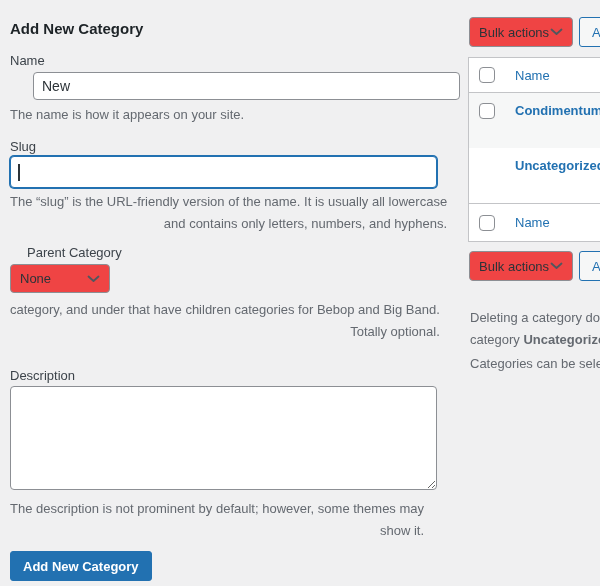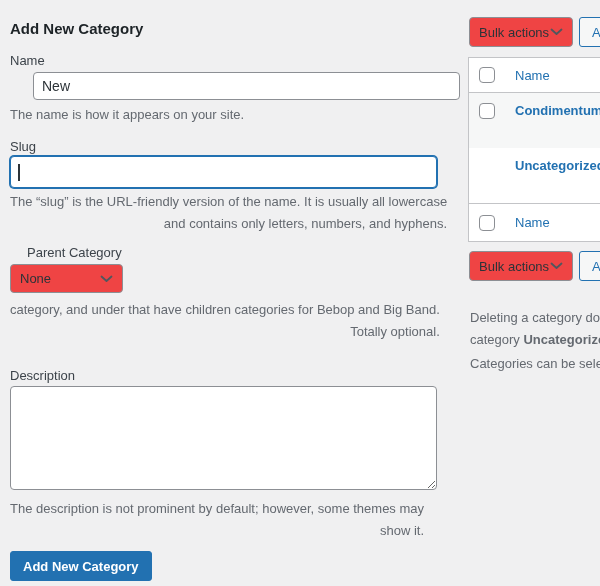--- a/index.html
+++ b/index.html
@@ -20,21 +20,21 @@
   .help-parent { top:299px; }
   .help-desc   { top:498px; }
   .txt { background:#fff; border:1px solid #8c8f94; border-radius:4px; font-family:inherit;
          font-size:14px; color:#2c3338; }
   .input-name { position:absolute; left:10px; top:72px; width:427px; height:28px; padding:0 8px;margin-left:23px; }
   .slug-wrap { position:absolute; left:10px; top:156px; width:427px; height:32px; background:#fff;
                border:1px solid #2271b1; border-radius:4px; box-shadow:0 0 0 1px #2271b1; }
   .caret { position:absolute; left:7px; top:7px; width:1.5px; height:17px; background:#2c3338; display:block; }
   .select { background:#ef4444; border:1px solid #8c8f94; border-radius:4px; display:flex; align-items:center;
             justify-content:space-between; font-size:13px; color:#2c3338; padding:0 9px; cursor:default; }
-  .parent-select { position:absolute; left:10px; top:264px; width:113px; height:29px; }
+  .parent-select { position:absolute; left:10px; top:264px; width:100px; height:29px; }
   .desc-area { position:absolute; left:10px; top:386px; width:427px; height:104px; padding:6px 8px;
                resize:vertical; }
   .btn-primary { position:absolute; left:10px; top:551px; height:30px; padding:0 12px;
                  background:#2271b1; border:1px solid #2271b1; border-radius:3px;
                  color:#fff; font-size:13px; font-weight:600; font-family:inherit; cursor:pointer; }
 
   
   .select-bulk-top    { position:absolute; left:469px; top:17px;  width:104px; height:30px; }
   .select-bulk-bottom { position:absolute; left:469px; top:251px; width:104px; height:30px; }
   .btn-apply { position:absolute; height:30px; padding:0 12px; background:#f6f7f7;

